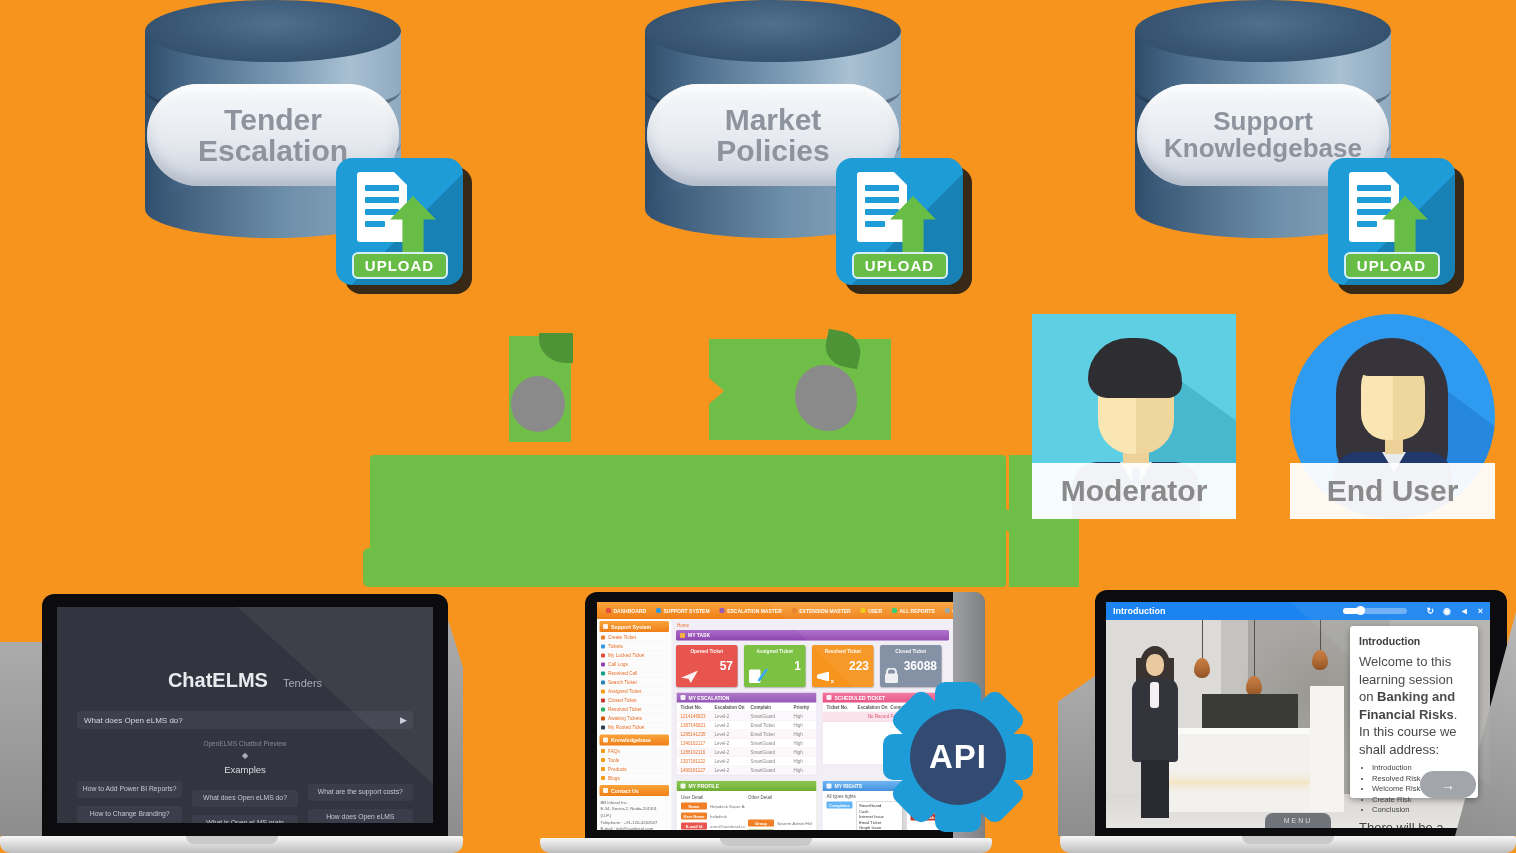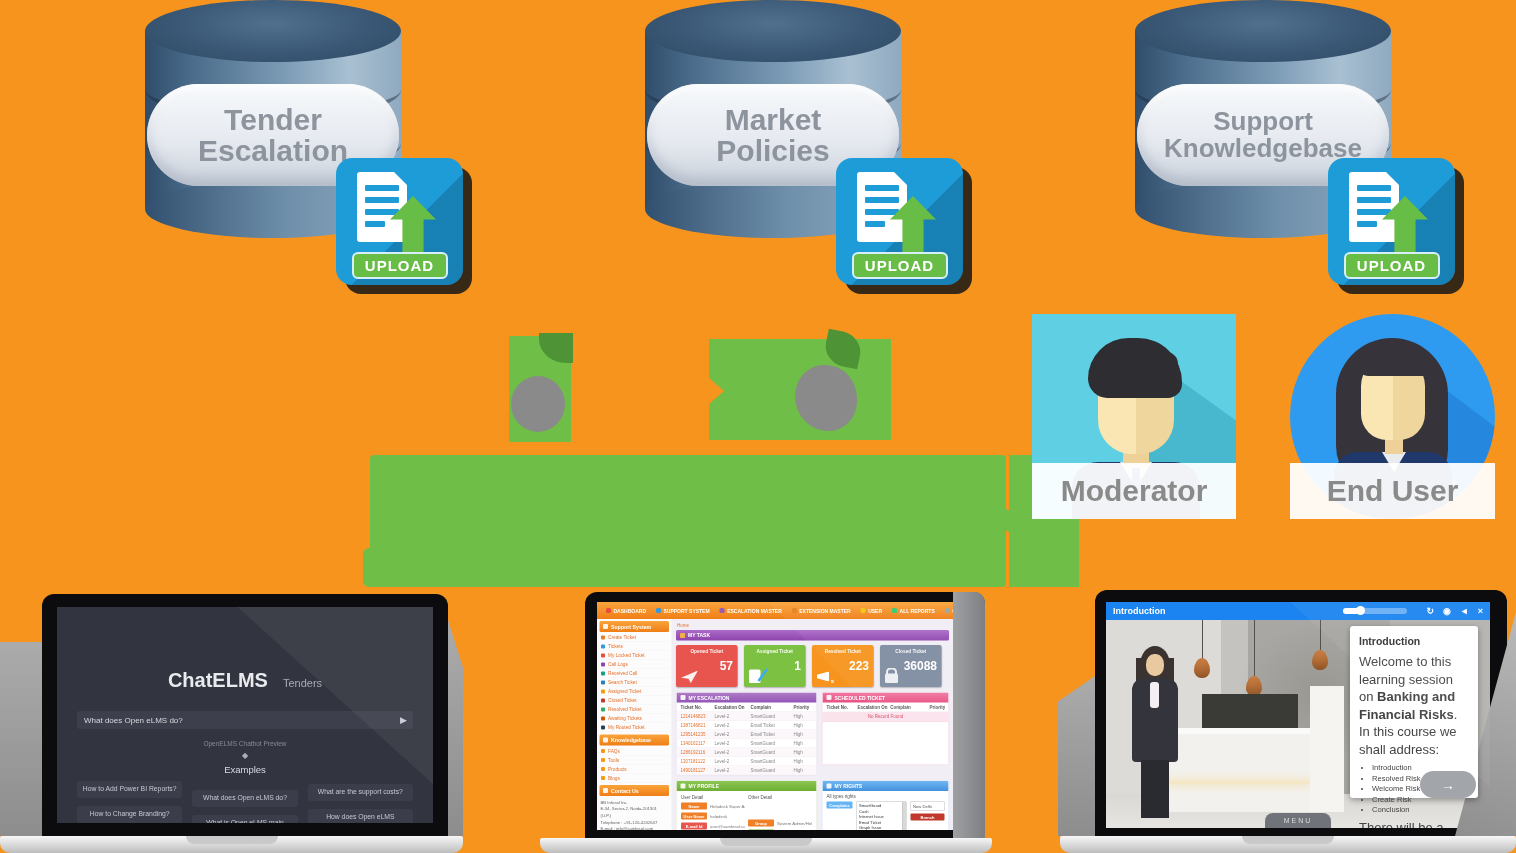--- a/index.html
+++ b/index.html
@@ -742,14 +742,22 @@
         </ul>
       <p>There will be a quiz at the end to test your knowledge.</p>
     </div>
     <div class="el-menu">MENU</div>
     <div class="el-next">→</div>
     <div class="refl"></div>
   </div>
   <div class="side-gray" style="left:1455px;top:612px;width:61px;height:224px;clip-path:polygon(100% 0,100% 100%,0 100%);background:linear-gradient(200deg,#B9B9B9,#8F8F8F)"></div>
   <div class="lap-base" style="left:1060px;top:836px;width:456px;height:17px"></div>
 
+  <div class="gear">
+    <div class="tooth" style="transform:rotate(0deg)"></div>
+    <div class="tooth" style="transform:rotate(45deg)"></div>
+    <div class="tooth" style="transform:rotate(90deg)"></div>
+    <div class="tooth" style="transform:rotate(135deg)"></div>
+    <div class="gear-disc"></div>
+    <div class="gear-hub">API</div>
+  </div>
 
 </div>
 
 </body></html>

